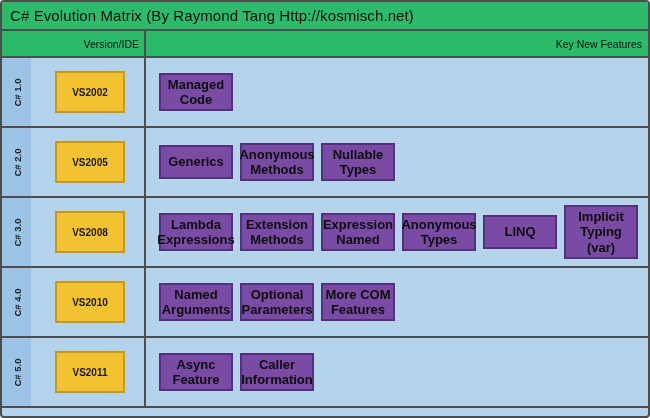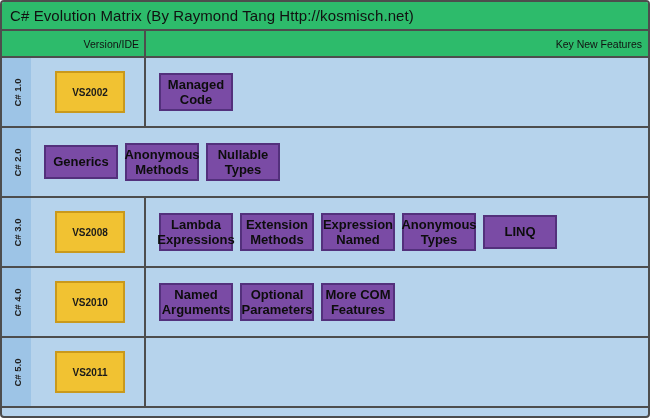--- a/index.html
+++ b/index.html
@@ -125,39 +125,43 @@
           <div class="ide-box">VS2002</div>
         </div>
         <div class="features-cell">
           <div class="feature-box">Managed Code</div>
         </div>
       </div>
       <div class="row">
         <div class="row-label">
           <span>C# 2.0</span>
         </div>
+        <div class="ide-cell">
+          <div class="ide-box">VS2005</div>
+        </div>
         <div class="features-cell">
           <div class="feature-box">Generics</div>
           <div class="feature-box">Anonymous Methods</div>
           <div class="feature-box">Nullable Types</div>
         </div>
       </div>
       <div class="row">
         <div class="row-label">
           <span>C# 3.0</span>
         </div>
         <div class="ide-cell">
           <div class="ide-box">VS2008</div>
         </div>
         <div class="features-cell">
           <div class="feature-box">Lambda Expressions</div>
           <div class="feature-box">Extension Methods</div>
           <div class="feature-box">Expression Named</div>
           <div class="feature-box">Anonymous Types</div>
           <div class="feature-box">LINQ</div>
+          <div class="feature-box">Implicit Typing (var)</div>
         </div>
       </div>
       <div class="row">
         <div class="row-label">
           <span>C# 4.0</span>
         </div>
         <div class="ide-cell">
           <div class="ide-box">VS2010</div>
         </div>
         <div class="features-cell">
@@ -166,18 +170,22 @@
           <div class="feature-box">More COM Features</div>
         </div>
       </div>
       <div class="row">
         <div class="row-label">
           <span>C# 5.0</span>
         </div>
         <div class="ide-cell">
           <div class="ide-box">VS2011</div>
         </div>
+        <div class="features-cell">
+          <div class="feature-box">Async Feature</div>
+          <div class="feature-box">Caller Information</div>
+        </div>
       </div>
     </div>
 
   <div class="bottom-strip"></div>
 
 </div>
 
 </body></html>

